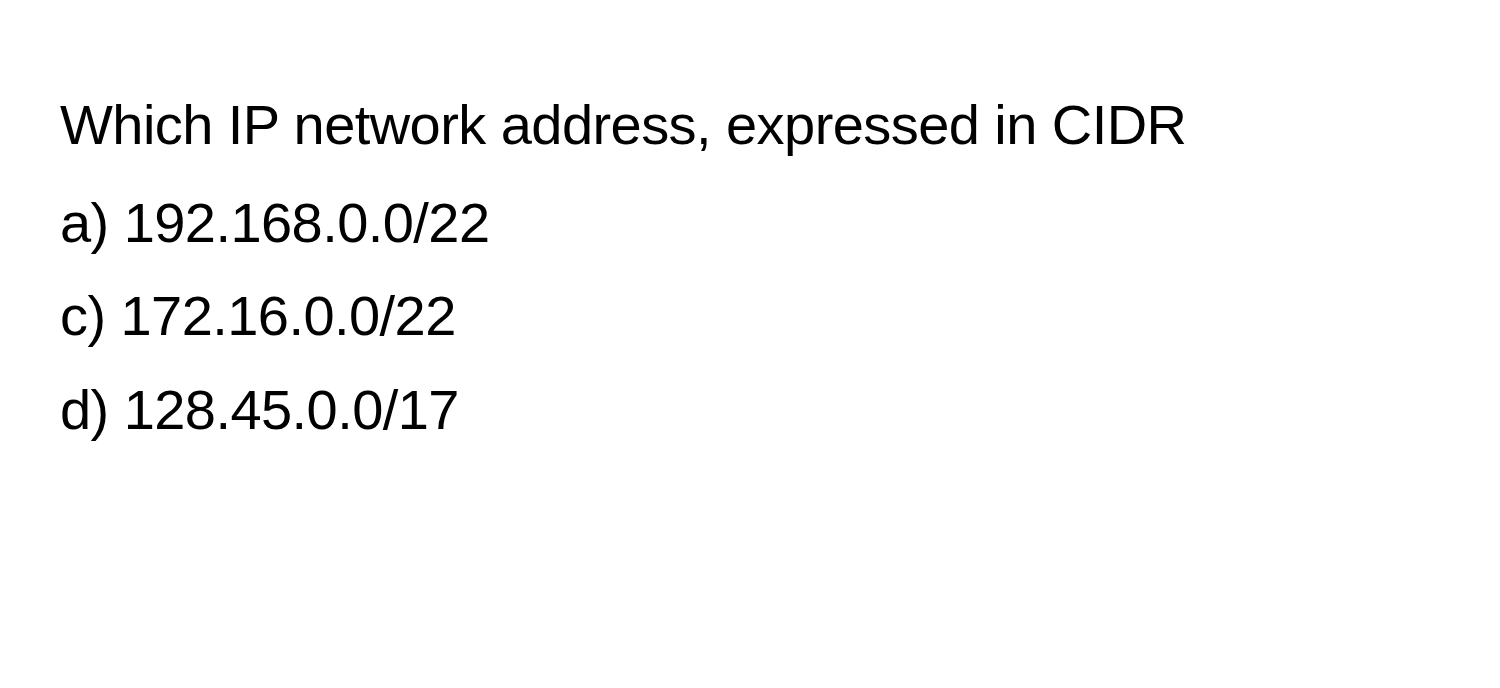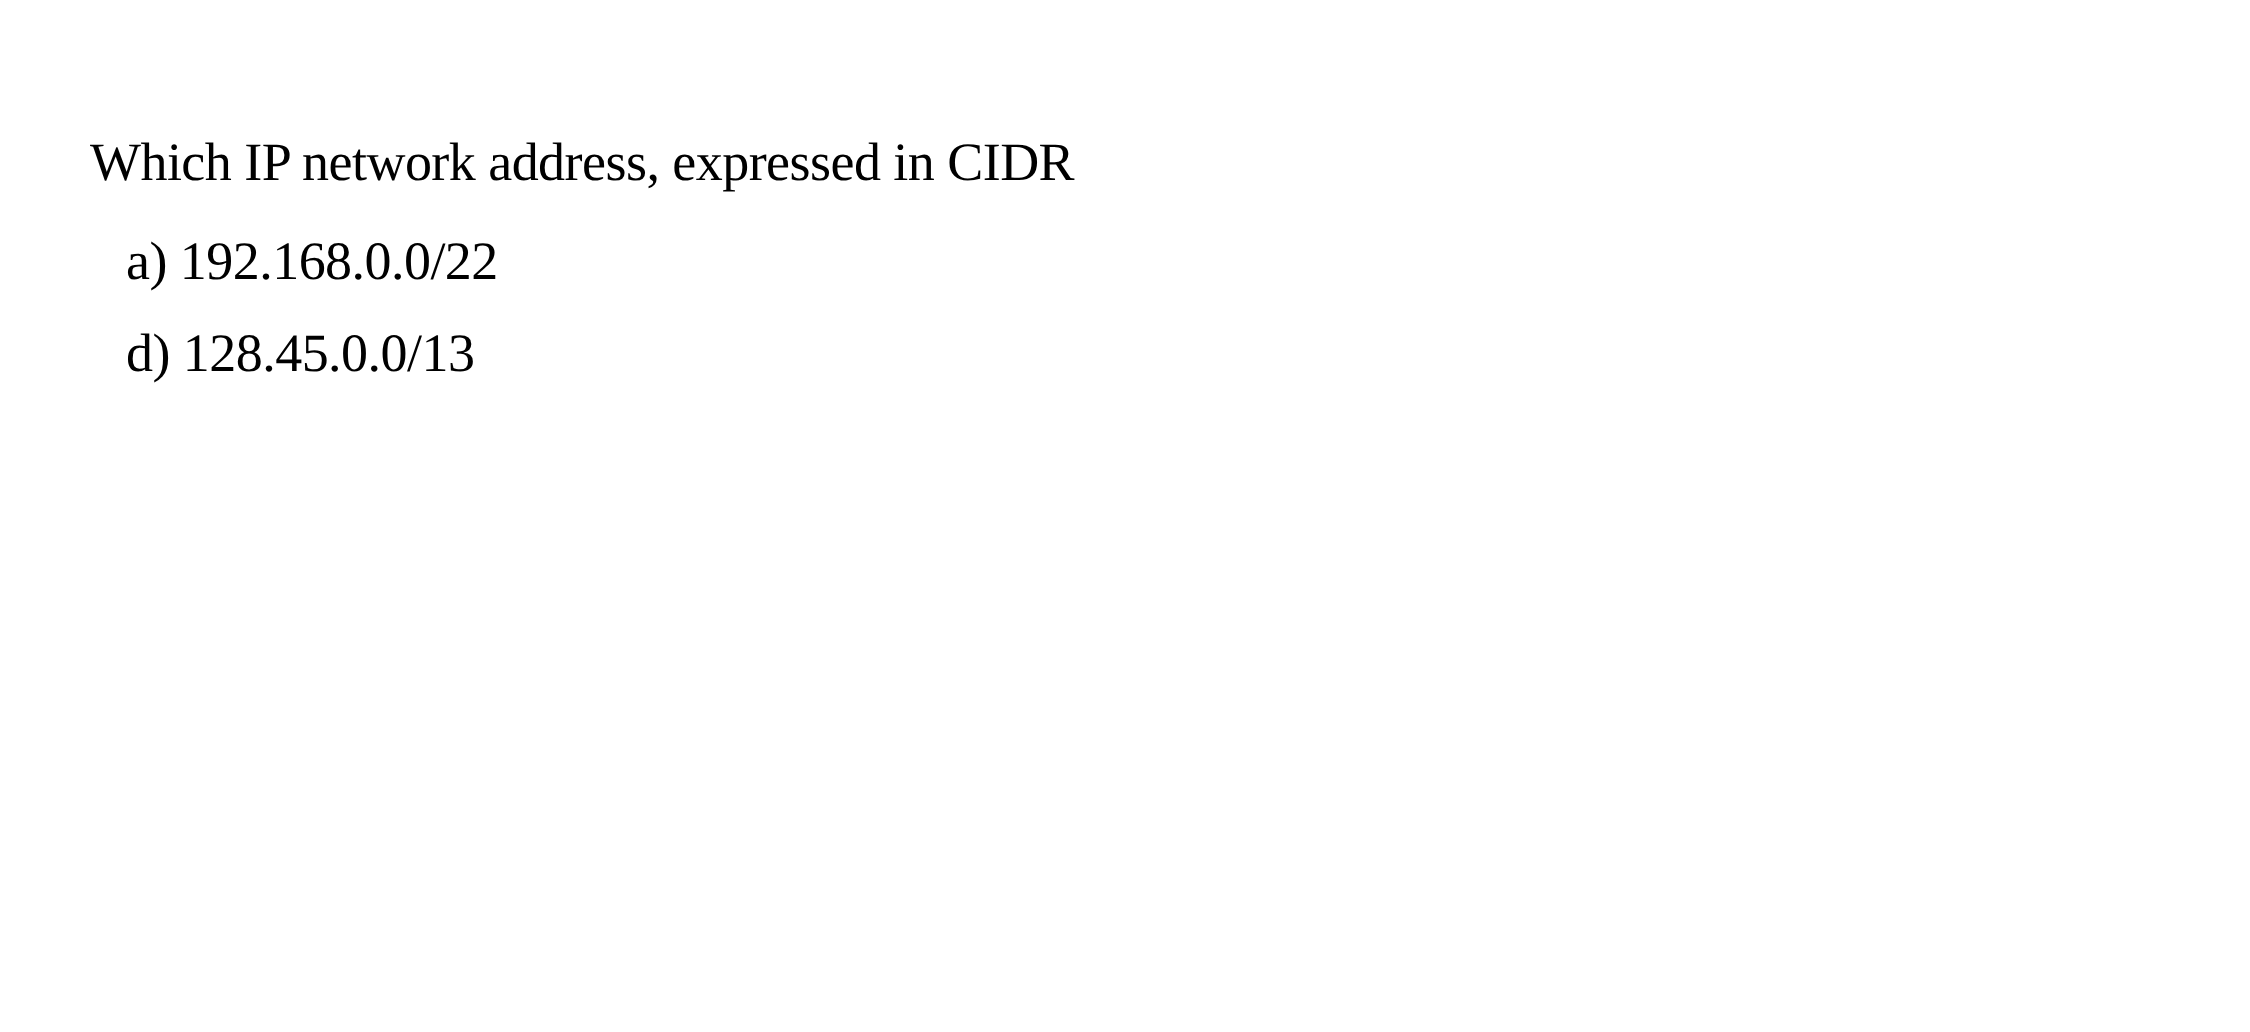--- a/index.html
+++ b/index.html
@@ -9,35 +9,34 @@
     }
     body {
       font-family: -apple-system, BlinkMacSystemFont, "Segoe UI", Helvetica, Arial, sans-serif;
       background: #ffffff;
       width: 1500px;
       height: 688px;
       padding: 80px 60px;
       color: #000000;
     }
     .question-container {
-      font-size: 36px;
+      font-size: 56px;
       line-height: 1.6;
       letter-spacing: -0.01em;
-      font-family: Liberation Serif, serif;
     }
     .question-text {
       margin-bottom: 8px;
     }
     .option {
       margin-bottom: 4px;
-      margin-left: 24px;
     }
   </style>
 </head>
 <body>
 
 <div class="question-container">
   <div class="question-text">
     <div>Which IP network address, expressed in CIDR</div>
   </div>
   <div class="option">a) 192.168.0.0/22</div>
-  <div class="option">d) 128.45.0.0/13</div>
+  <div class="option">c) 172.16.0.0/22</div>
+  <div class="option">d) 128.45.0.0/17</div>
 </div>
 
 </body></html>

